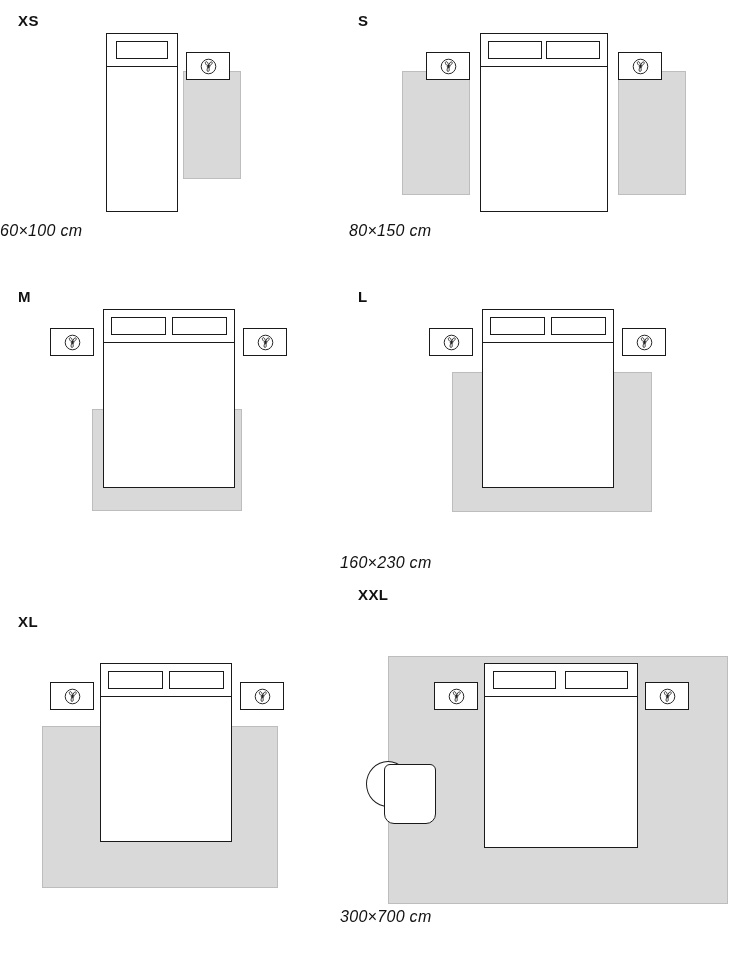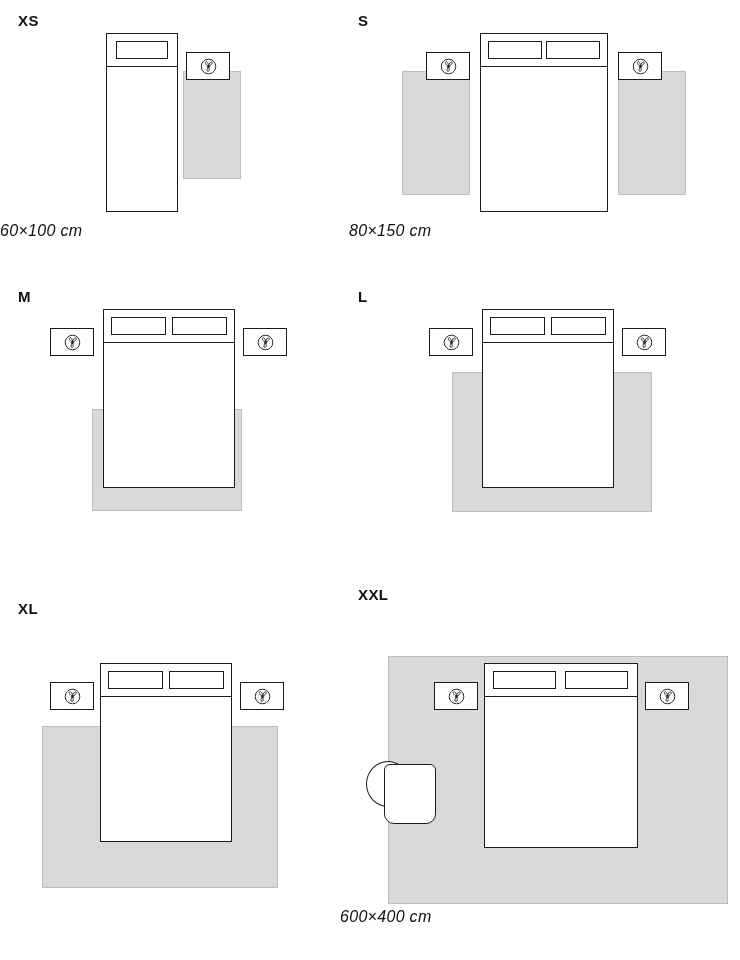--- a/index.html
+++ b/index.html
@@ -203,24 +203,25 @@
         <svg class="lamp-ico" width="19" height="19" viewBox="0 0 24 24">
           <circle cx="12" cy="12" r="9.2" fill="none" stroke="#1a1a1a" stroke-width="1.2"></circle>
           <path d="M12 12 C12 7.6 10.2 5.2 8.6 6.1 C7.1 7.0 8.6 10.1 12 12 Z" fill="none" stroke="#1a1a1a" stroke-width="1.1"></path>
           <path d="M12 12 C15.8 10.1 17.6 7.6 16.3 6.4 C15.0 5.2 12.9 7.6 12 12 Z" fill="none" stroke="#1a1a1a" stroke-width="1.1"></path>
           <path d="M12 12 C9.8 14.9 9.6 17.9 11.2 18.3 C12.9 18.7 13.6 15.6 12 12 Z" fill="none" stroke="#1a1a1a" stroke-width="1.1"></path>
           <circle cx="12" cy="12" r="1.5" fill="none" stroke="#1a1a1a" stroke-width="1.1"></circle>
         </svg>
       </div>
     </div>
 
+    <div class="dims" style="left:0;top:278px;">160×230 cm</div>
   </div>
 
   <div class="cell" style="left:0;top:586px;width:340px;height:374px;">
-    <div class="size-label" style="position:absolute;left:18px;top:14px;">XL</div>
+    <div class="size-label" style="position:absolute;left:18px;top:27px;">XL</div>
 
     <div class="stage" style="left:0;top:60px;width:340px;height:260px;">
 
       <div class="rug" style="left:42px;top:80px;width:236px;height:162px;"></div>
 
       <div class="bed" style="left:100px;top:50px;width:132px;height:146px;"></div>
       <div class="headboard" style="left:100px;top:17px;width:132px;height:34px;"></div>
       <div class="pillow" style="left:108px;top:25px;width:55px;height:18px;"></div>
       <div class="pillow" style="left:169px;top:25px;width:55px;height:18px;"></div>
 
@@ -274,16 +275,16 @@
           <path d="M12 12 C15.8 10.1 17.6 7.6 16.3 6.4 C15.0 5.2 12.9 7.6 12 12 Z" fill="none" stroke="#1a1a1a" stroke-width="1.1"></path>
           <path d="M12 12 C9.8 14.9 9.6 17.9 11.2 18.3 C12.9 18.7 13.6 15.6 12 12 Z" fill="none" stroke="#1a1a1a" stroke-width="1.1"></path>
           <circle cx="12" cy="12" r="1.5" fill="none" stroke="#1a1a1a" stroke-width="1.1"></circle>
         </svg>
       </div>
 
       <div class="chair-back" style="left:26px;top:115px;width:44px;height:46px;"></div>
       <div class="chair-seat" style="left:44px;top:118px;width:52px;height:60px;"></div>
     </div>
 
-    <div class="dims" style="left:0;top:322px;">600×400 cm</div>
+    <div class="dims" style="left:0;top:322px;">300×700 cm</div>
   </div>
 
 </div>
 
 </body></html>

